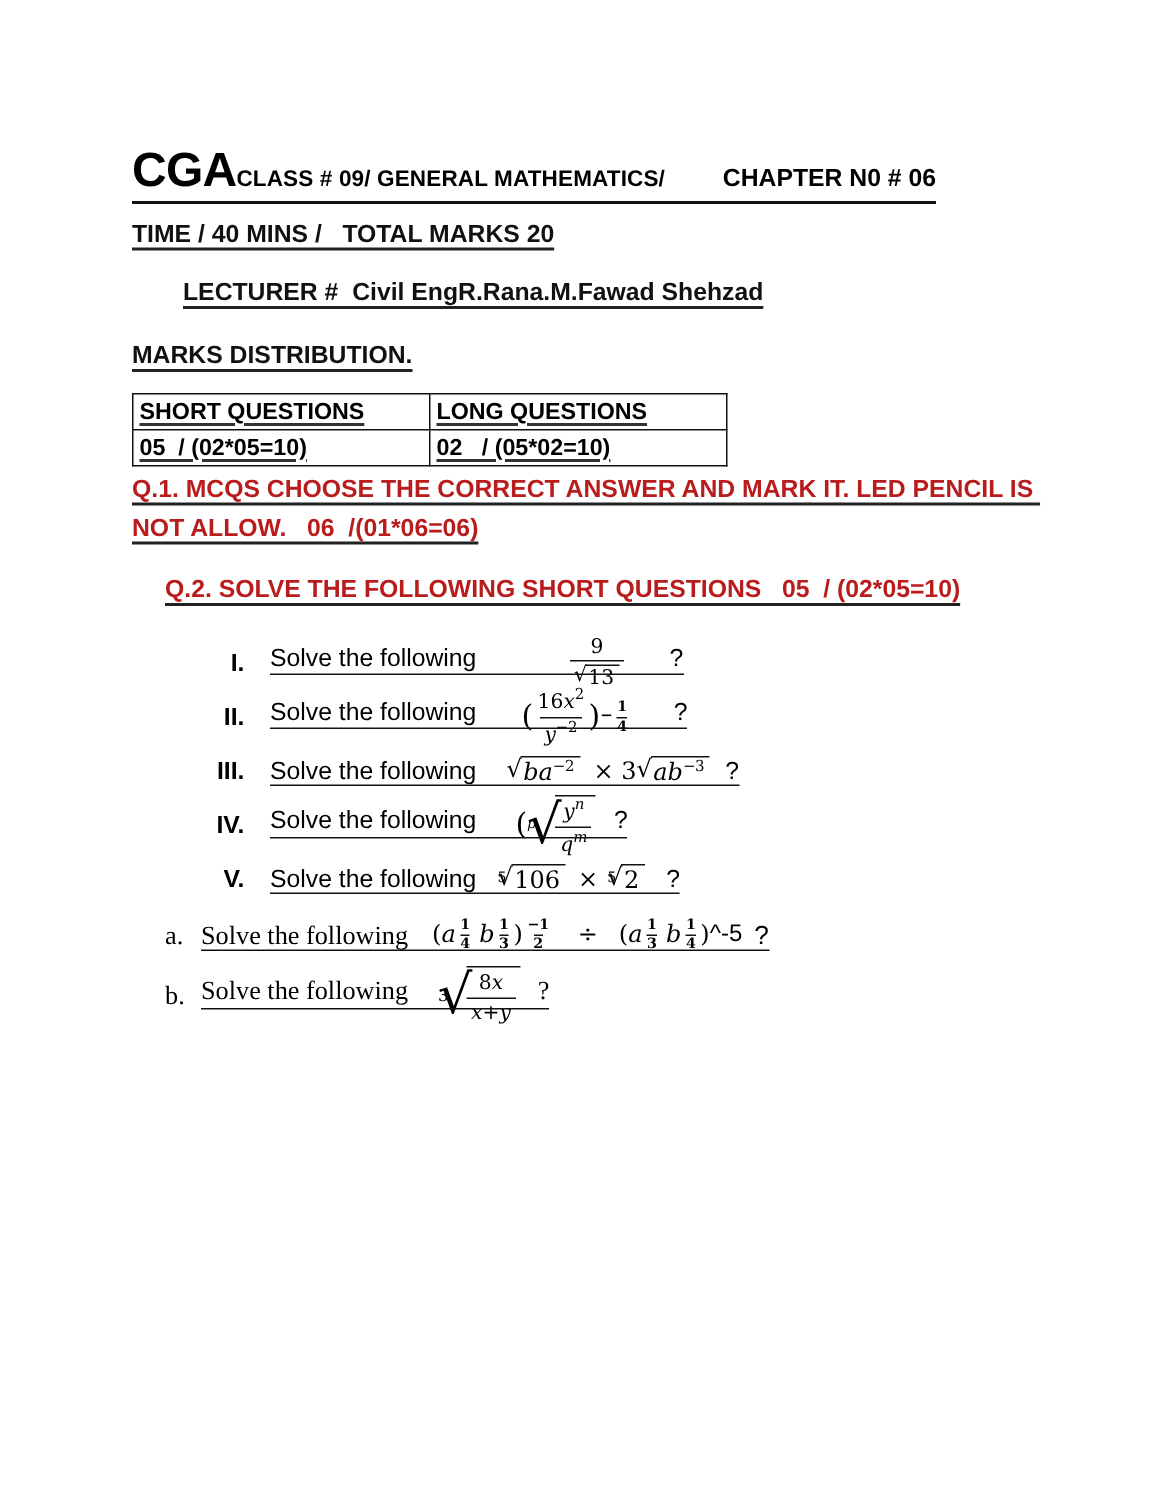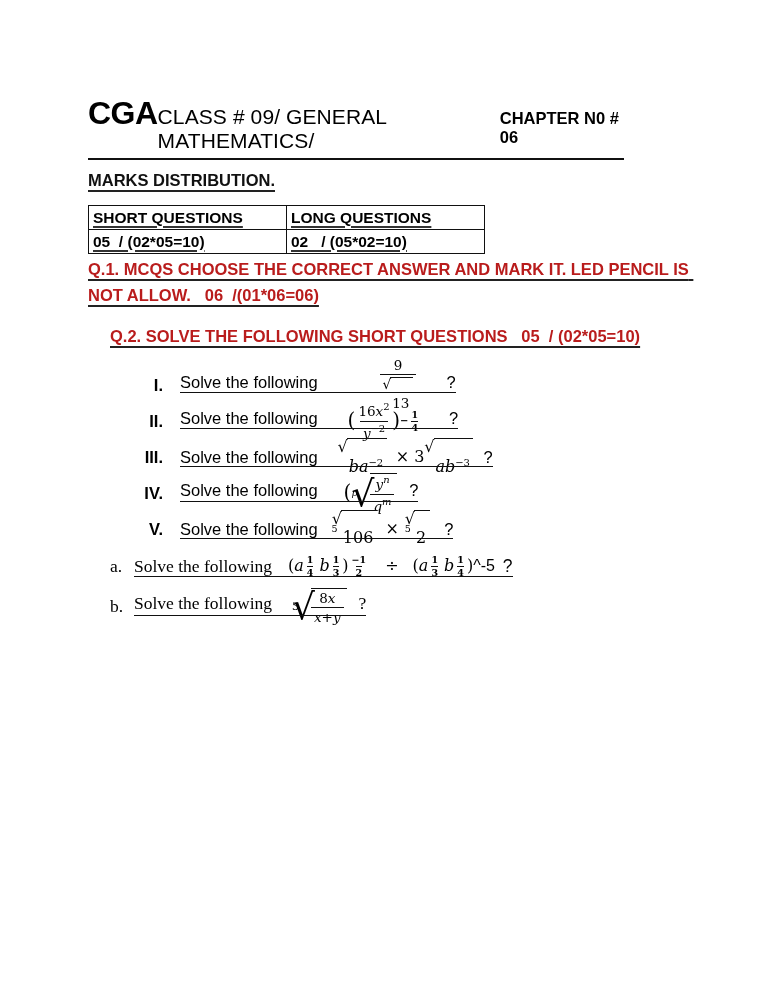--- a/index.html
+++ b/index.html
@@ -5,21 +5,21 @@
   html,body{margin:0;padding:0;background:#fff;}
   .page{position:relative;width:768px;height:994px;background:#ffffff;overflow:hidden;
         font-family:"Liberation Sans",sans-serif;color:#000;}
   .content{padding:97px 56px 0 88px;}
   .pre{white-space:pre-wrap;}
 
   
   .hdr{display:flex;align-items:baseline;width:536px;border-bottom:2.5px solid #111;
        padding-bottom:5px;margin-bottom:11px;}
   .brand{font-size:32px;font-weight:bold;line-height:1;letter-spacing:-.5px;}
-  .course{font-size:21px;font-weight:normal;letter-spacing:.1px;}
+  .course{font-size:15px;font-weight:bold;letter-spacing:.1px;}
   .chapter{font-size:16.5px;font-weight:bold;margin-left:auto;}
 
   .bline{font-weight:bold;font-size:16.5px;color:#111;}
   .uline{display:block;width:-moz-fit-content;width:fit-content;
          text-decoration:underline;text-decoration-thickness:2px;text-underline-offset:4px;
          text-decoration-color:#222;}
   .time-line{margin-bottom:20px;}
   .lect-line{padding-left:34px;margin-bottom:23px;}
   .marks-head{margin-bottom:15px;text-align:center;}
 
@@ -68,21 +68,21 @@
   .fd{border-top:1.3px solid #111;padding:2px 3px 0;}
 
   .sfrac{display:inline-flex;flex-direction:column;align-items:center;line-height:1;
          font-size:9.5px;vertical-align:8px;margin:0 2px;font-weight:bold;}
   .sfn{padding:0 1px 1px;}
   .sfd{border-top:1px solid #111;padding-top:1px;}
   .expminus{font-size:10px;vertical-align:11px;font-weight:bold;}
 
   .sqrt{display:inline-flex;align-items:flex-start;line-height:1.15;}
   .rs{margin-right:-1px;}
-  .rc{border-top:1.5px solid #111;padding:18px 4px 0 2px;}
+  .rc{border-top:1.5px solid #111;padding:1px 4px 0 2px;}
   .ridx{font-size:9.5px;vertical-align:10px;margin-right:-6px;position:relative;z-index:1;}
 
   .tallroot{display:inline-flex;align-items:center;}
   .rs2{font-size:36px;font-weight:200;display:inline-block;line-height:.85;
        margin-right:-4px;transform:translateY(1px);}
   .rc2{border-top:1.6px solid #111;padding:1px 3px 0 0;}
 
   .sans{font-family:"Liberation Sans",sans-serif;}
 </style>
 </head>
@@ -90,20 +90,22 @@
 
 <div class="page">
   <div class="content">
 
     <div class="hdr">
       <span class="brand">CGA</span>
       <span class="course pre">CLASS # 09/ GENERAL MATHEMATICS/</span>
       <span class="chapter pre">CHAPTER N0 # 06</span>
     </div>
 
+    <div class="bline uline pre time-line">TIME / 40 MINS /   TOTAL MARKS 20</div>
+    <div class="bline uline pre lect-line">LECTURER #  Civil EngR.Rana.M.Fawad Shehzad</div>
     <div class="bline uline pre marks-head">MARKS DISTRIBUTION.</div>
 
     <table class="marks-table">
       <tbody>
         <tr>
           <td>
             <span class="pre">SHORT QUESTIONS</span></td>
           <td>
             <span class="pre">LONG QUESTIONS</span></td>
         </tr>

